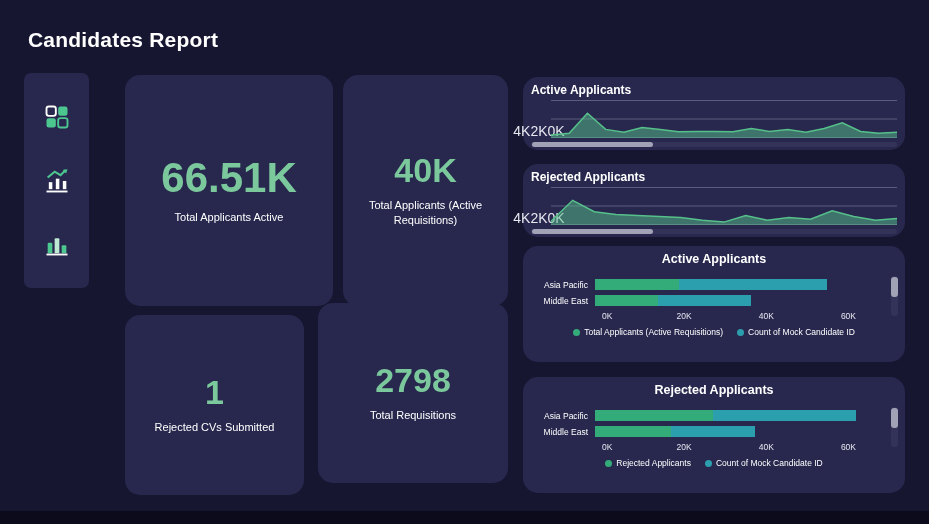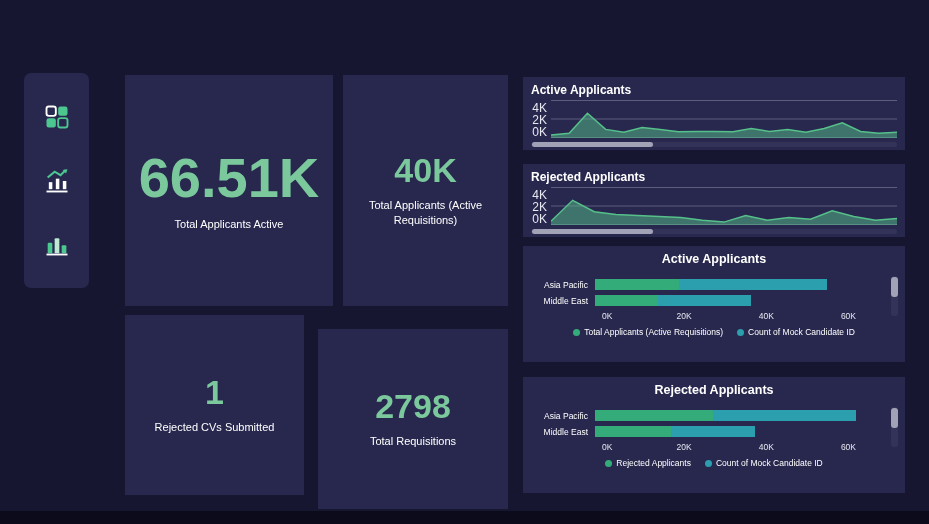--- a/index.html
+++ b/index.html
@@ -1,43 +1,43 @@
 <!DOCTYPE html>
 <html><head>
 <meta charset="utf-8">
 <style>
   * { margin:0; padding:0; box-sizing:border-box; }
   html,body { background:#0b0b1c; }
   .stage { position:relative; width:929px; height:524px; background:#161630;
            font-family:"Liberation Sans", sans-serif; color:#ffffff; overflow:hidden; }
   .bottom-bar { position:absolute; left:0; right:0; bottom:0; height:13px; background:#0b0b1c; }
   .page-title { position:absolute; left:28px; top:28px; font-size:21px; font-weight:700; letter-spacing:.2px; }
-  .card { position:absolute; background:#28284f; border-radius:0; }
+  .card { position:absolute; background:#28284f; border-radius:15px; }
 
   
   .sidebar { left:24px; top:73px; width:65px; height:215px; border-radius:7px;
              display:flex; flex-direction:column; align-items:center; justify-content:space-evenly; }
   .side-btn { width:40px; height:40px; display:flex; align-items:center; justify-content:center; cursor:pointer; border-radius:6px; }
 
   
   .kpi { display:flex; flex-direction:column; align-items:center; justify-content:center; text-align:center; }
   .kpi .num { color:#7bc89c; font-weight:700; line-height:1; }
   .kpi .lbl { color:#ffffff; font-size:11px; margin-top:11px; line-height:1.35; }
-  #kpi1 { left:125px; top:75px;  width:208px; height:231px; } #kpi1 .num { font-size:56px; }
+  #kpi1 { left:125px; top:75px;  width:208px; height:231px; } #kpi1 .num { font-size:42px; }
   #kpi2 { left:343px; top:75px;  width:165px; height:231px; } #kpi2 .num { font-size:34px; } #kpi2 .lbl { max-width:132px; }
   #kpi3 { left:125px; top:315px; width:179px; height:180px; } #kpi3 .num { font-size:34px; }
-  #kpi4 { left:318px; top:329px; width:190px; height:180px; } #kpi4 .num { font-size:34px; }
+  #kpi4 { left:318px; top:303px; width:190px; height:180px; } #kpi4 .num { font-size:34px; }
 
   
   .spark { left:523px; width:382px; height:73px; padding:6px 8px 4px 8px; }
   #spark1 { top:77px; } #spark2 { top:164px; }
   .spark-title { font-size:12px; font-weight:700; margin-bottom:3px; }
   .spark-body { display:flex; align-items:stretch; height:38px; }
-  .ylabels { width:20px; display:flex; flex-direction:column; justify-content:flex-end;
-             align-items:flex-end; padding-right:4px; font-size:12px; color:#e7e7f0; line-height:1; }
+  .ylabels { width:20px; display:flex; flex-direction:row; justify-content:center;
+             align-items:flex-end; padding-right:4px; font-size:14px; color:#e7e7f0; line-height:1; }
   .spark-svg { flex:1; height:38px; }
   .hscroll { margin-top:4px; height:5px; background:#33335a; border-radius:3px; position:relative; cursor:pointer; }
   .hthumb  { position:absolute; left:1px; top:0; height:5px; width:33%; background:#a2a2b6; border-radius:3px; }
 
   
   .barcard { left:523px; width:382px; height:116px; padding:6px 10px; }
   #bar1 { top:246px; } #bar2 { top:377px; }
   .bar-title { text-align:center; font-size:12.5px; font-weight:700; margin-bottom:13px; }
   .bar-row { display:flex; align-items:center; margin-bottom:5px;justify-content:flex-end; }
   .cat { width:62px; text-align:right; padding-right:7px; font-size:8.5px; color:#ffffff; }
@@ -49,20 +49,21 @@
   .legend-item { display:flex; align-items:center; }
   .dot { width:7px; height:7px; border-radius:50%; display:inline-block; margin-right:4px; }
   .vscroll { position:absolute; right:7px; top:30px; width:7px; height:40px; background:#33335a; border-radius:3px; cursor:pointer; }
   .vthumb { position:absolute; top:1px; left:0; width:7px; height:20px; background:#a2a2b6; border-radius:3px; }
 </style>
 </head>
 <body>
 
 <div class="stage">
 
+  <div class="page-title">Candidates Report</div>
 
   <div class="card sidebar">
     <div class="side-btn">
       <svg width="28" height="28" viewBox="0 0 24 24">
         <rect x="3" y="3" width="8" height="8" rx="2" fill="none" stroke="#ffffff" stroke-width="1.6"></rect>
         <rect x="13" y="3" width="8" height="8" rx="2" fill="#4cc790"></rect>
         <rect x="3" y="13" width="8" height="8" rx="2" fill="#4cc790"></rect>
         <rect x="13" y="13" width="8" height="8" rx="2" fill="none" stroke="#4cc790" stroke-width="1.6"></rect>
       </svg>
     </div>

